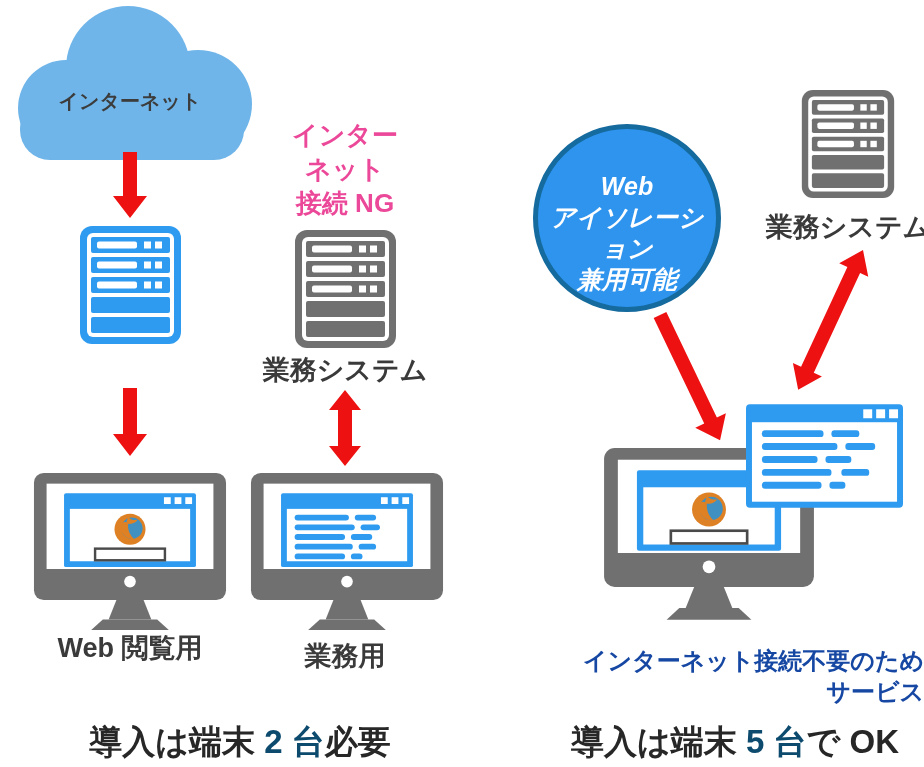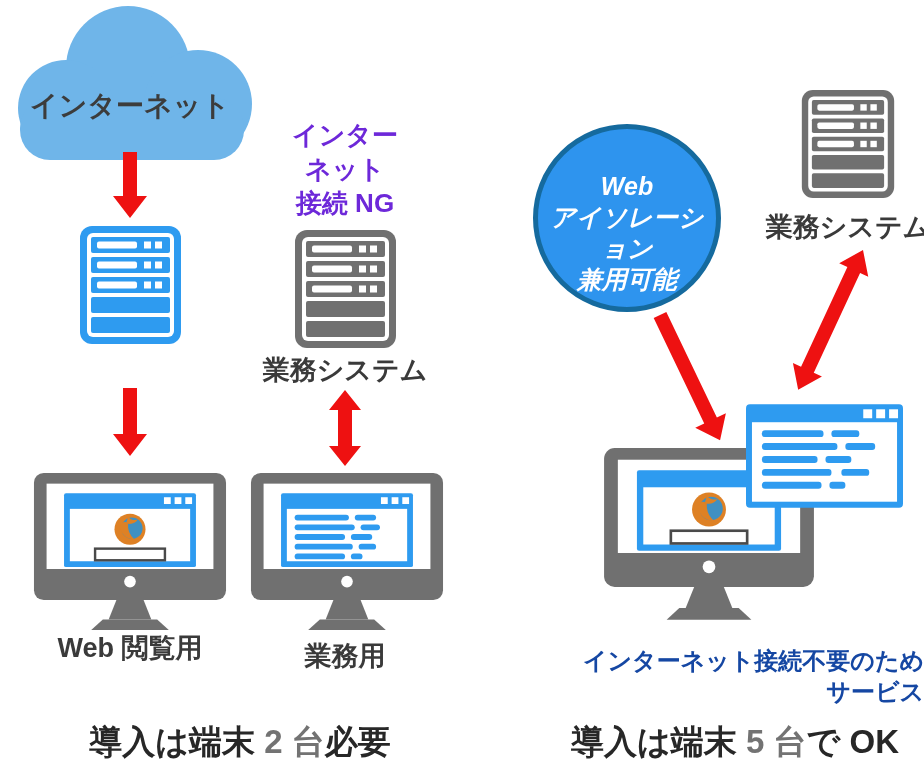--- a/index.html
+++ b/index.html
@@ -5,39 +5,39 @@
   html,body{margin:0;padding:0;background:#fff;}
   #canvas{
     position:relative;width:924px;height:767px;background:#fff;overflow:hidden;
     font-family:"Liberation Sans","DejaVu Sans",sans-serif;
   }
   .abs{position:absolute;}
   .lbl{
     position:absolute;text-align:center;font-weight:bold;color:#3a3a3a;
     font-size:27px;line-height:1.15;white-space:nowrap;
   }
-  .cloud-label{font-size:28px;color:#3c3c3c;}
+  .cloud-label{font-size:20px;color:#3c3c3c;}
   .ng-text{
-    position:absolute;text-align:center;font-weight:bold;color:#6d28d9;
+    position:absolute;text-align:center;font-weight:bold;color:#ec4899;
     font-size:26px;line-height:34px;
   }
   .circle-badge{
     position:absolute;border-radius:50%;background:#2e94ee;border:5px solid #156a9e;
     box-sizing:border-box;color:#fff;font-weight:bold;text-align:center;
   }
   .circle-badge .ln{display:block;font-size:25px;line-height:31px;}
   .note-text{
     position:absolute;text-align:right;font-weight:bold;color:#1547a3;
     font-size:24px;line-height:31px;
   }
   .caption{
     position:absolute;text-align:center;font-weight:bold;color:#272727;
     font-size:33px;white-space:nowrap;
   }
-  .caption .hl{color:#737373;}
+  .caption .hl{color:#0c4a6e;}
   svg{display:block;}
 </style>
 </head>
 <body>
 
 <div id="canvas">
 
   <svg class="abs" style="left:8px;top:4px;" width="248" height="158" viewBox="0 0 248 158">
     <circle cx="120" cy="64" r="62" fill="#6fb5e9"></circle>
     <circle cx="58" cy="104" r="48" fill="#6fb5e9"></circle>

